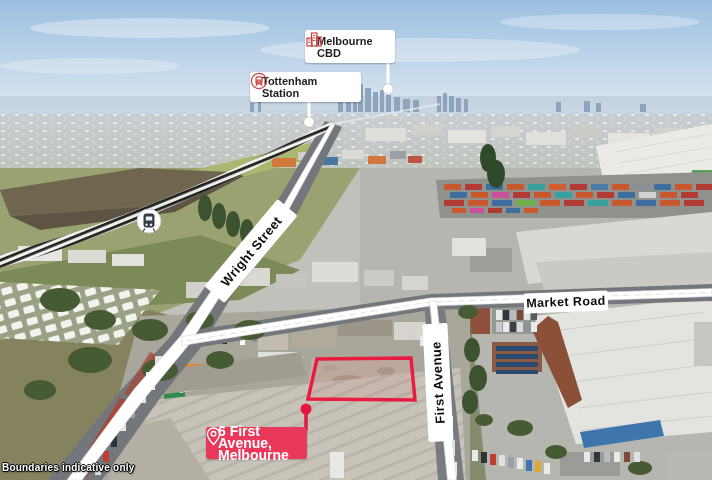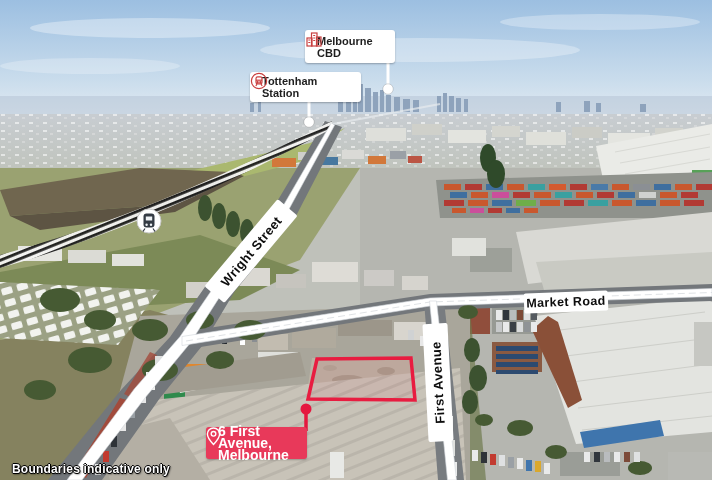--- a/index.html
+++ b/index.html
@@ -20,21 +20,21 @@
   #market-label{left:524px;top:292px;width:84px;height:20px;font-size:12.5px;
                 transform:rotate(-2deg);}
   #first-label{left:379px;top:370px;width:118px;height:25px;font-size:13px;
                transform:rotate(-93deg);}
   
   .pinlabel{left:206px;top:427px;width:101px;height:32px;background:#e8395a;
             border-radius:3px;display:flex;align-items:center;gap:5px;padding:0 7px;
             box-sizing:border-box;box-shadow:0 1px 2px rgba(0,0,0,.25);}
   .pinlabel .lines{color:#fff;font-size:14px;font-weight:bold;line-height:12px;}
   
-  .disclaimer{left:12px;top:462px;color:#fff;font-size:12px;font-weight:bold;
+  .disclaimer{left:2px;top:462px;color:#fff;font-size:10px;font-weight:bold;
               letter-spacing:.2px;
               text-shadow:-1px 0 0 #000,1px 0 0 #000,0 -1px 0 #000,0 1px 0 #000,1px 1px 2px #000;}
 </style>
 </head>
 <body>
 
 <div class="stage">
 
 <svg width="712" height="480" viewBox="0 0 712 480">
   <defs>

